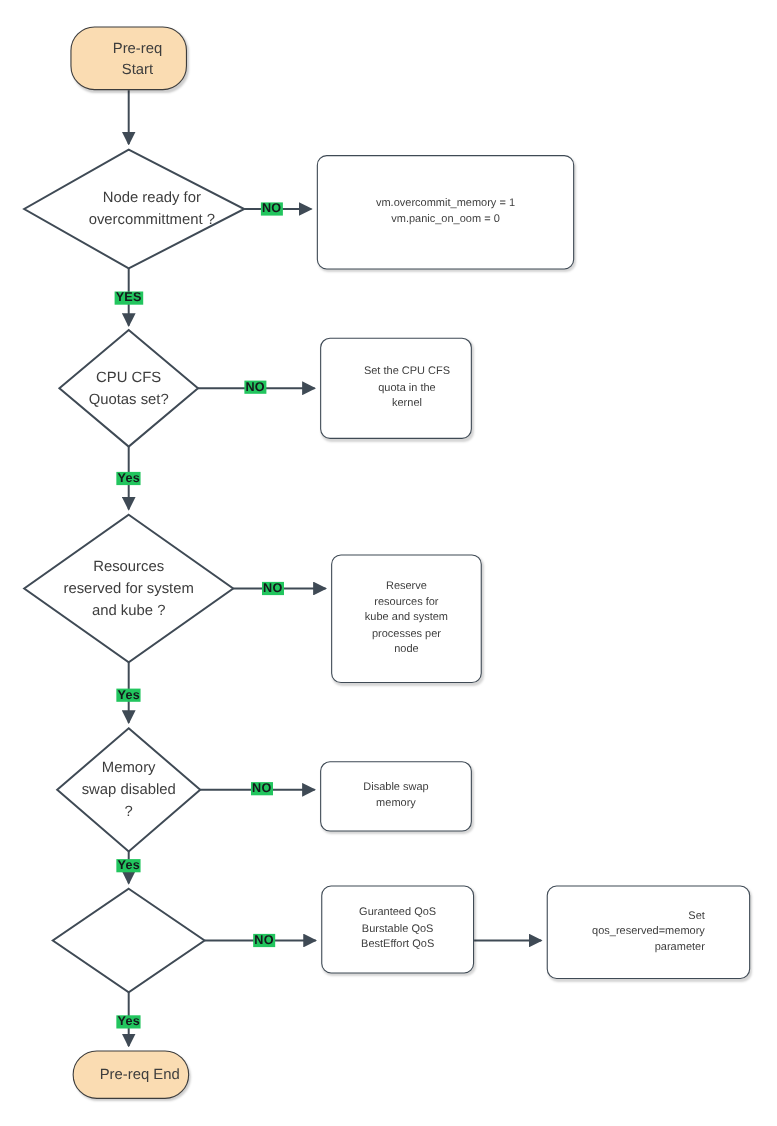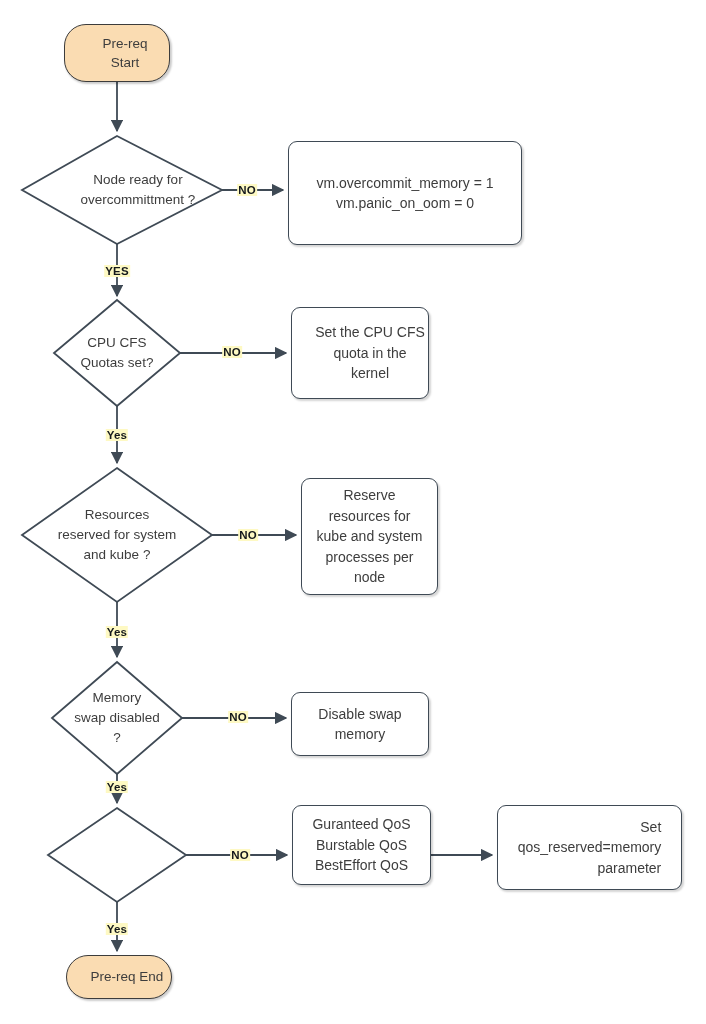--- a/index.html
+++ b/index.html
@@ -43,21 +43,21 @@
     line-height: 1.42;
     box-shadow: 1.5px 2px 2px rgba(0,0,0,0.20);
     padding-left: 16px;
   }
   
   .process {
     background: #ffffff;
     border: 1.7px solid #3f4a55;
     border-radius: 9px;
     color: #3d3d3d;
-    font-size: 14px;
+    font-size: 10px;
     line-height: 1.46;
     box-shadow: 1.5px 2px 2px rgba(0,0,0,0.17);
   }
   
   .decision {
     color: #3d3d3d;
     font-size: 13.5px;
     line-height: 1.46;
     background: transparent;
     border: none;
@@ -66,21 +66,21 @@
     position: relative;
     z-index: 2;
     pointer-events: none;
   }
   .edge-label {
     position: absolute;
     font-size: 11.5px;
     font-weight: bold;
     color: #14181c;
     letter-spacing: 0.2px;
-    background: #fef9c3;
+    background: #22c55e;
     padding: 0 1px;
     white-space: nowrap;
   }
   .lbl-center { transform: translate(-50%, -50%); }
 </style>
 </head>
 <body>
 
 <div id="canvas">
 
@@ -139,21 +139,21 @@
   </div>
 
   <div class="node process" style="left:291px; top:307px; width:138px; height:92px;padding-left:20px;">
     <span>Set the CPU CFS<br>quota in the<br>kernel</span>
   </div>
 
   <div class="node decision" style="left:22px; top:468px; width:190px; height:134px;">
     <span class="dlabel">Resources<br>reserved for system<br>and kube ?</span>
   </div>
 
-  <div class="node process" style="left:301px; top:478px; width:137px; height:117px;">
+  <div class="node process" style="left:301px; top:504px; width:137px; height:117px;">
     <span>Reserve<br>resources for<br>kube and system<br>processes per<br>node</span>
   </div>
 
   <div class="node decision" style="left:52px; top:662px; width:130px; height:112px;">
     <span class="dlabel">Memory<br>swap disabled<br>?</span>
   </div>
 
   <div class="node process" style="left:291px; top:692px; width:138px; height:64px;">
     <span>Disable swap<br>memory</span>
   </div>

